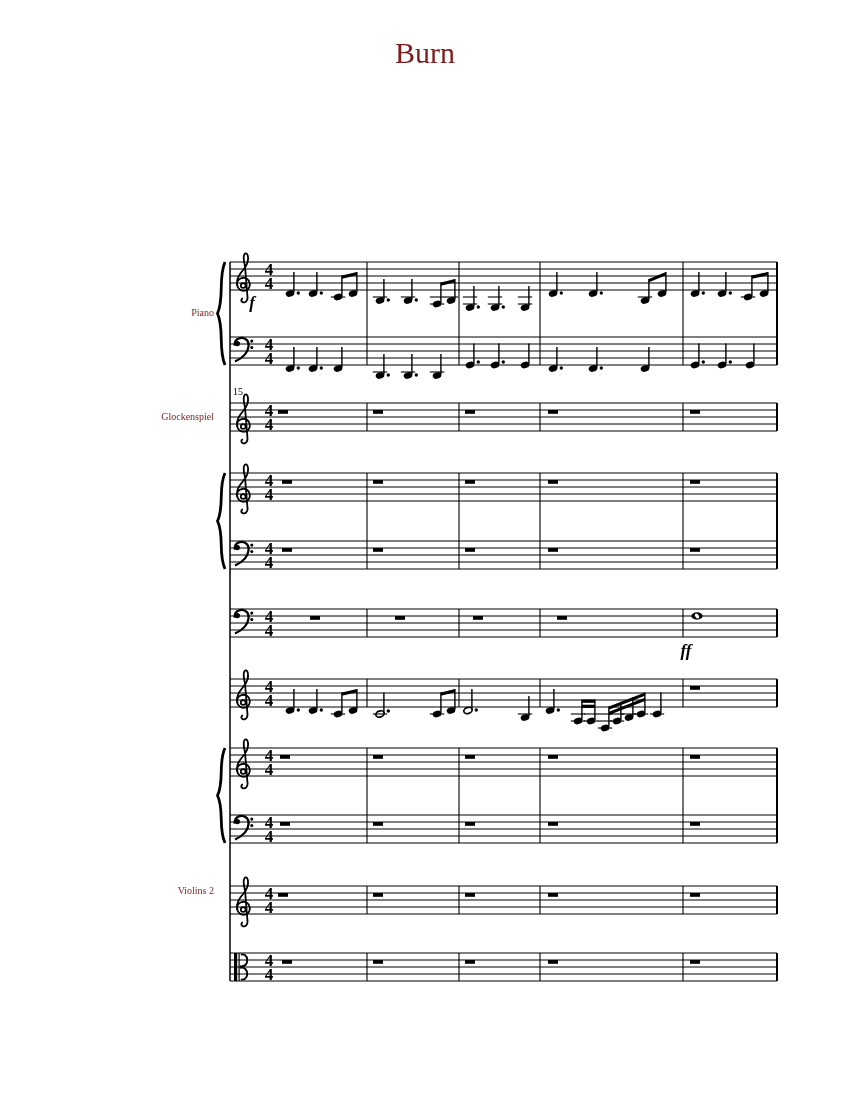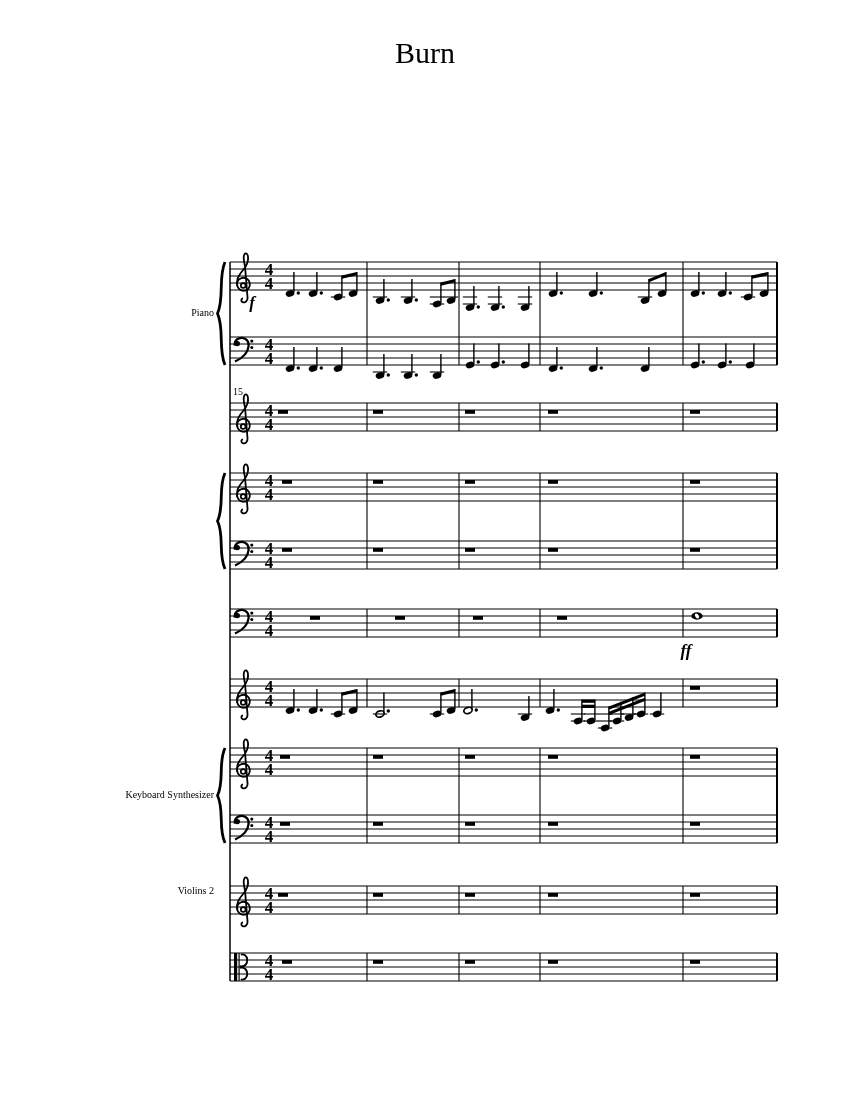--- a/index.html
+++ b/index.html
@@ -1,31 +1,31 @@
 <!DOCTYPE html>
 <html><head>
 <meta charset="utf-8">
 <style>
   html,body{margin:0;padding:0;background:#fff;}
   .page{position:relative;width:850px;height:1100px;background:#ffffff;overflow:hidden;
-        font-family:"Liberation Serif", serif;color:#000000;}
+        font-family:"Liberation Serif", serif;color:#7f1d1d;}
   .title{position:absolute;top:36px;left:0;width:850px;text-align:center;
          font-size:30px;font-weight:normal;margin:0;}
   .ilabel{position:absolute;left:0;width:214px;text-align:right;
           font-size:10px;line-height:18px;white-space:nowrap;}
   svg{position:absolute;top:0;left:0;}
 </style>
 </head>
 <body>
 
 <div class="page">
   <h1 class="title">Burn</h1>
 
   <div class="ilabel" style="top:304px">Piano</div>
-  <div class="ilabel" style="top:786px">Keyboard Synthesizer</div>
+  <div class="ilabel" style="top:408px">Glockenspiel</div>
   <div class="ilabel" style="top:882px">Violins 2</div>
 
   <svg id="score-svg" width="850" height="1100" viewBox="0 0 850 1100">
       <g>
         <line x1="230" y1="262" x2="777" y2="262" stroke="#000000" stroke-width="1"></line>
         <line x1="230" y1="269" x2="777" y2="269" stroke="#000000" stroke-width="1"></line>
         <line x1="230" y1="276" x2="777" y2="276" stroke="#000000" stroke-width="1"></line>
         <line x1="230" y1="283" x2="777" y2="283" stroke="#000000" stroke-width="1"></line>
         <line x1="230" y1="290" x2="777" y2="290" stroke="#000000" stroke-width="1"></line>
         <g transform="translate(243,262)">

